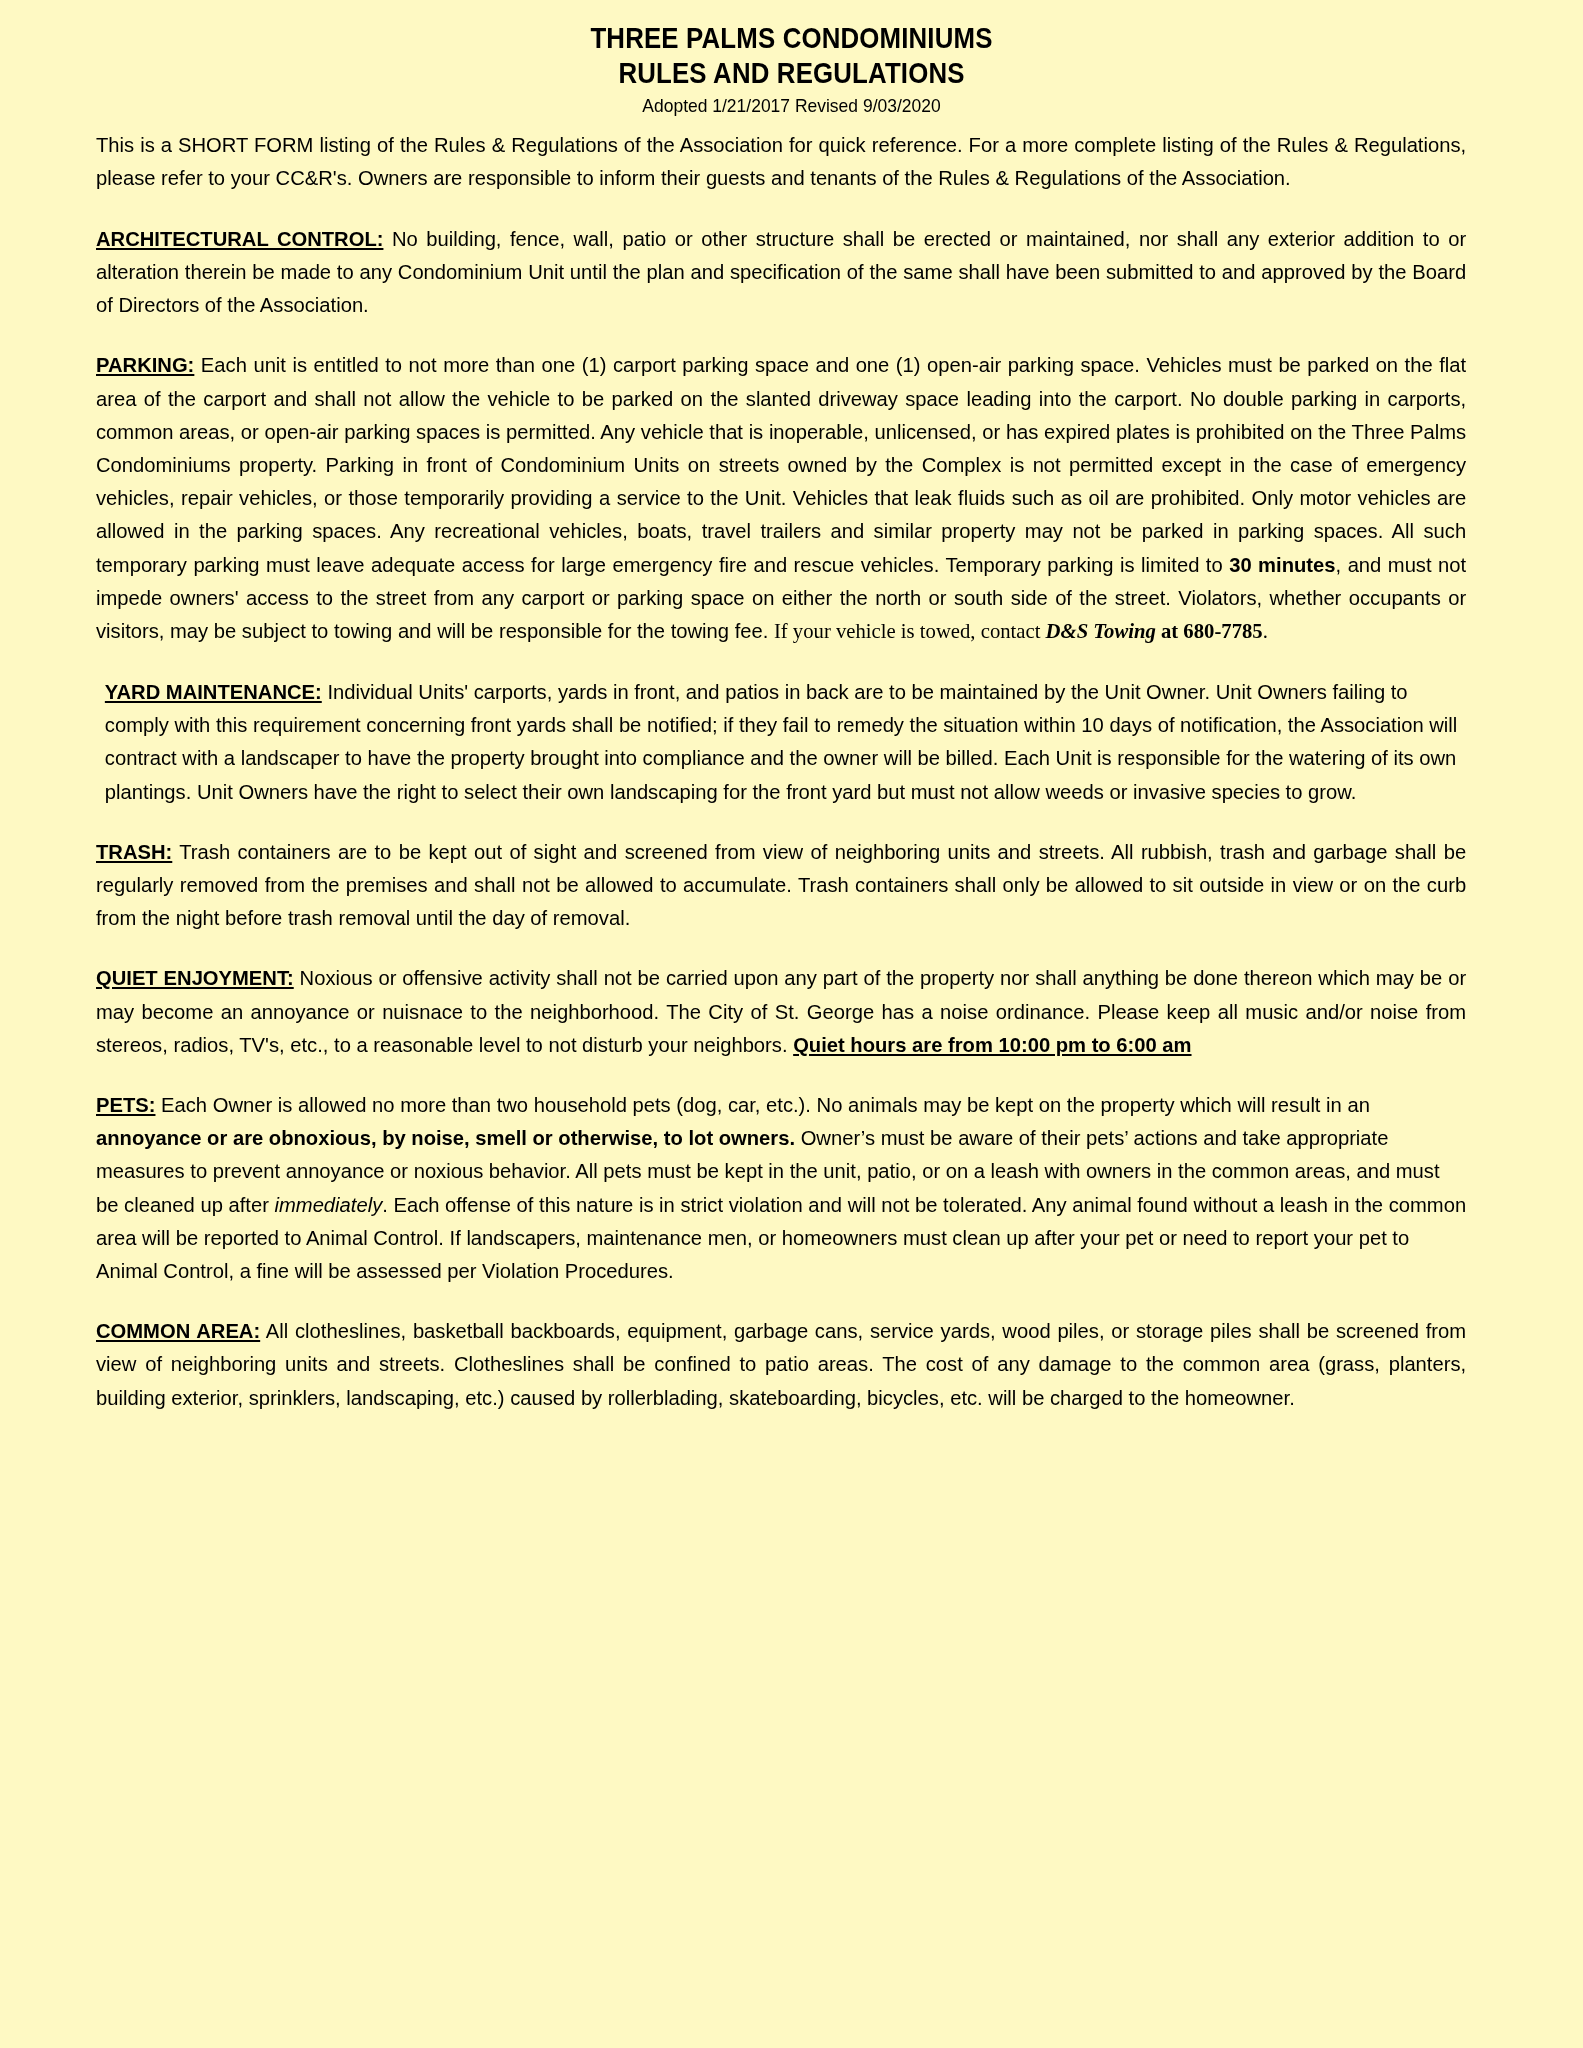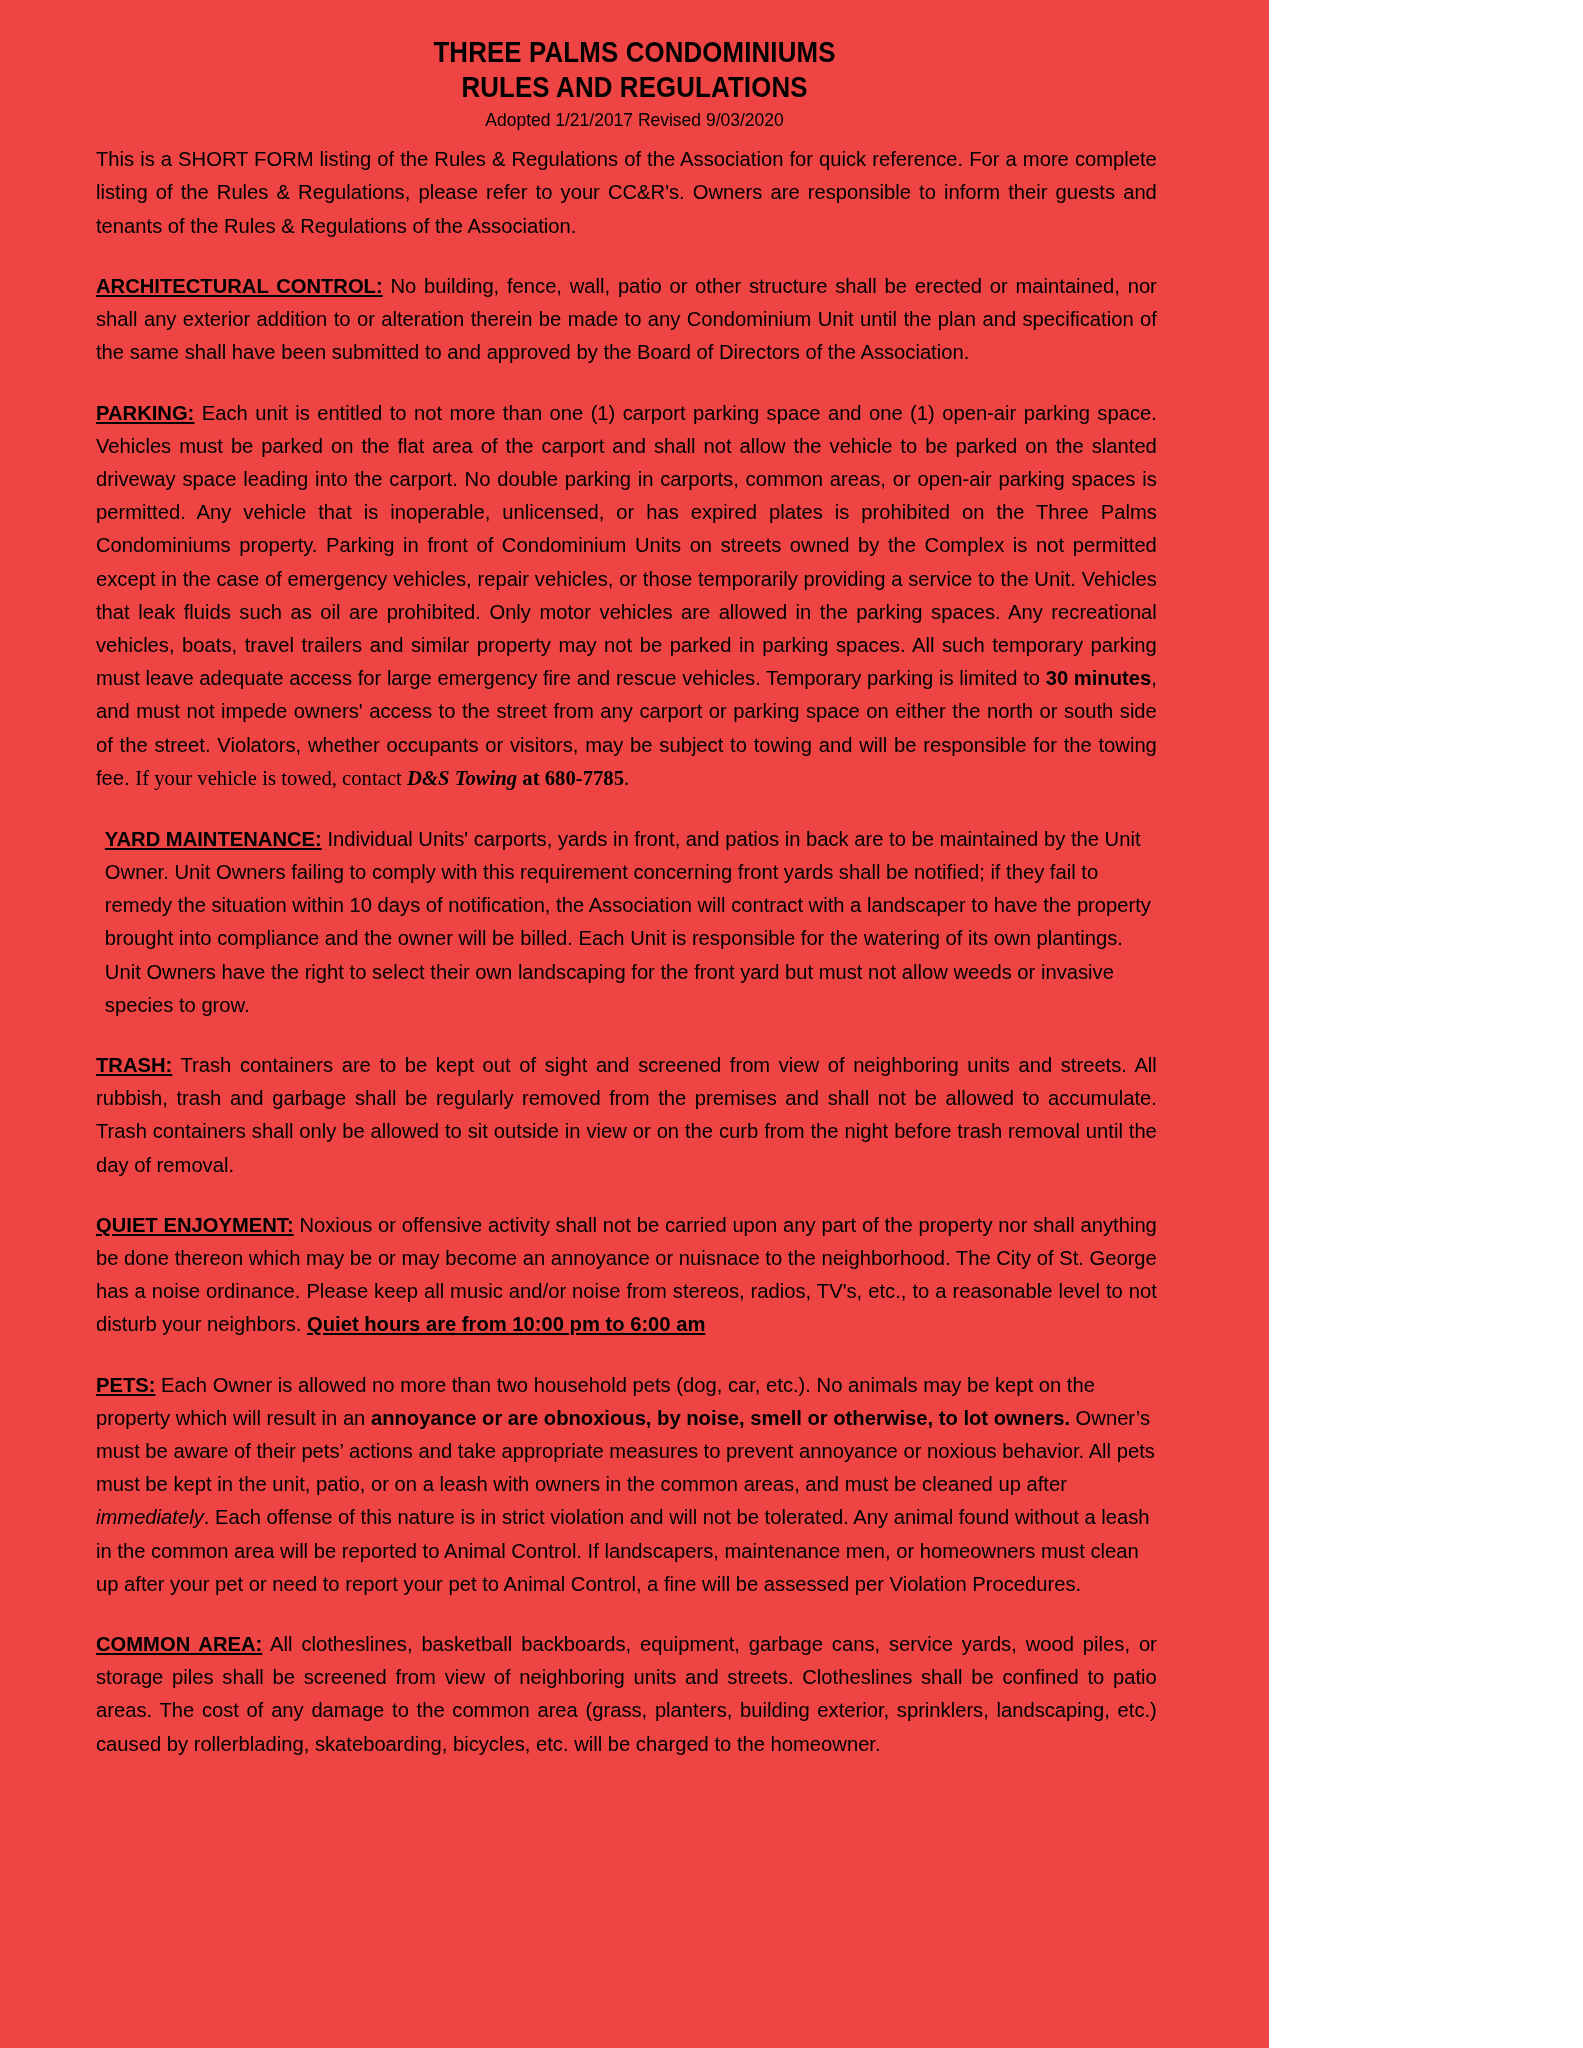--- a/index.html
+++ b/index.html
@@ -10,25 +10,25 @@
   body {
     width: 1583px;
     height: 2048px;
     font-family: "Liberation Sans", sans-serif;
     color: #000000;
     -webkit-font-smoothing: antialiased;
   }
 
   .page {
     box-sizing: border-box;
-    width: 1269px;
+    width: 1583px;
     height: 2048px;
-    padding: 35px 96px 0 96px;
+    padding: 21px 96px 0 96px;
     position: relative;
-    background: #ef4444;
+    background: #fef9c3;
   }
 
   
   .doc-header {
     text-align: center;
     margin: 0 0 10px 0;
   }
   .title-line {
     font-family: "Liberation Sans Narrow", "Liberation Sans", sans-serif;
     font-weight: bold;

